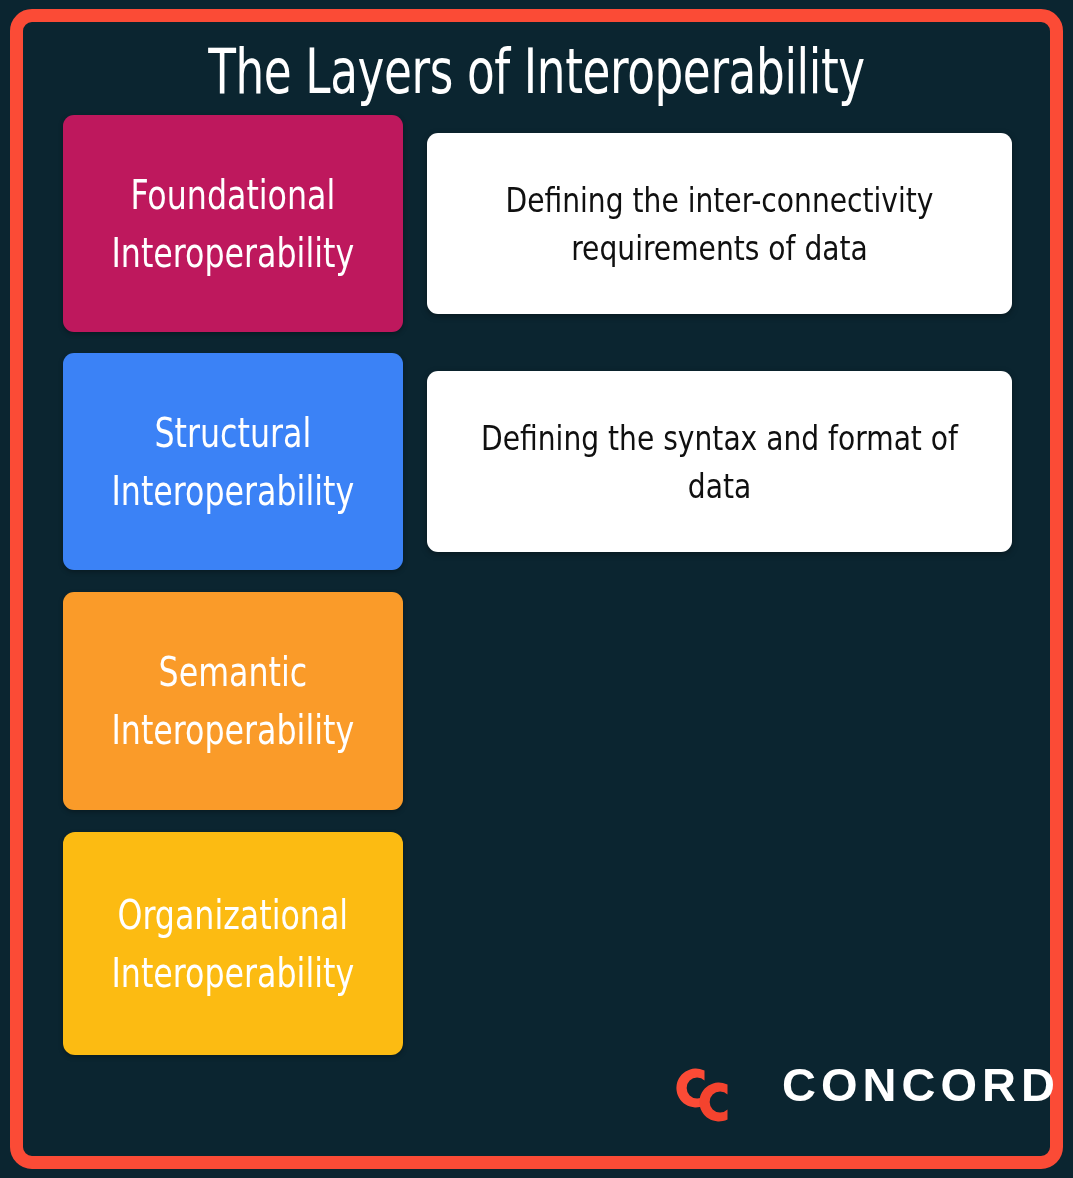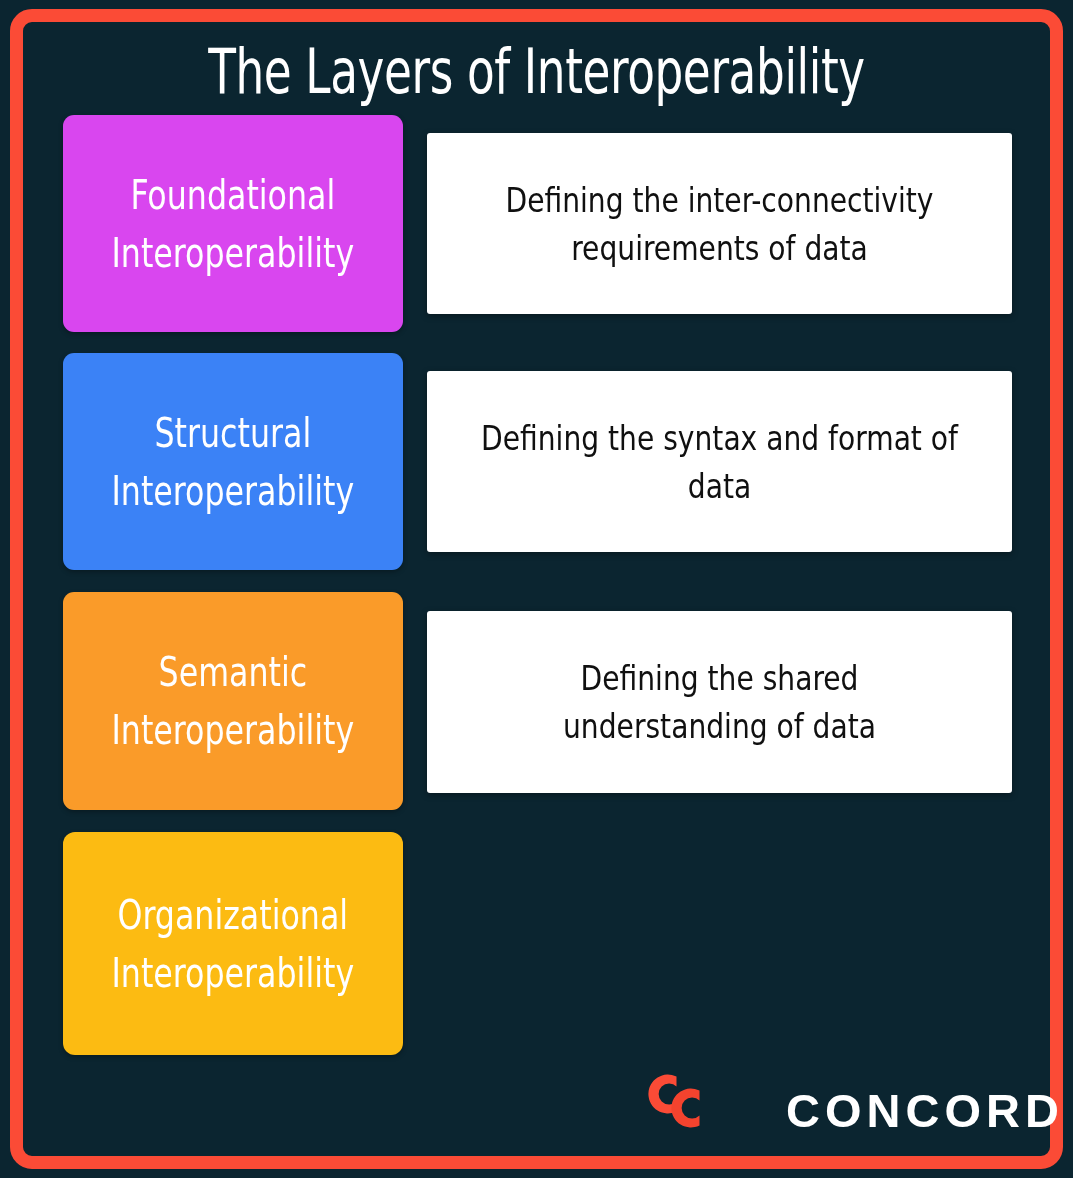--- a/index.html
+++ b/index.html
@@ -88,21 +88,21 @@
     display: block;
     transform: scaleX(0.88);
     transform-origin: 50% 50%;
   }
 
   .desc-card {
     position: absolute;
     left: 364px;
     width: 585px;
     background: #ffffff;
-    border-radius: 3px;
+    border-radius: 11px;
     box-sizing: border-box;
     display: flex;
     align-items: center;
     justify-content: center;
     text-align: center;
     color: #101010;
     font-family: "Liberation Sans Narrow", "DejaVu Sans Condensed", "Liberation Sans", sans-serif;
     font-size: 34px;
     font-weight: 400;
     line-height: 48px;
@@ -117,26 +117,25 @@
   }
 
   .row-1 .desc-card { top: 18px;  height: 181px; }
   .row-2 .desc-card { top: 18px;  height: 181px; }
   .row-3 .desc-card { top: 19px;  height: 182px; }
   .row-4 .desc-card { top: 20px;  height: 182px; }
 
   
   #logo {
     position: absolute;
-    left: 640px;
+    left: 668px;
     top: 1060px;
     height: 76px;
     display: flex;
-    align-items: flex-end;
-    gap: 32px;
+    align-items: flex-start;
   }
 
   #logo-mark {
     width: 96px;
     height: 70px;
     flex: 0 0 auto;
   }
 
   #logo-word {
     margin-left: 18px;
@@ -152,44 +151,41 @@
 </head>
 <body>
 
 <div id="infographic">
 
   <div id="frame"></div>
 
   <div id="title">The Layers of Interoperability</div>
 
   <div class="row row-1">
-    <div class="layer-block" style="background:#d946ef;">
+    <div class="layer-block" style="background:#be185d;">
       <span>Foundational<br>Interoperability</span>
     </div>
     <div class="desc-card">
       <span>Defining the inter-connectivity requirements of data</span>
     </div>
   </div>
 
   <div class="row row-2">
     <div class="layer-block" style="background:#3b82f6;">
       <span>Structural<br>Interoperability</span>
     </div>
     <div class="desc-card">
       <span>Defining the syntax and format of data</span>
     </div>
   </div>
 
   <div class="row row-3">
     <div class="layer-block" style="background:#fa9b29;">
       <span>Semantic<br>Interoperability</span>
     </div>
-    <div class="desc-card">
-      <span>Defining the shared understanding of data</span>
-    </div>
   </div>
 
   <div class="row row-4">
     <div class="layer-block" style="background:#fcbb12;border-radius:12px;">
       <span>Organizational<br>Interoperability</span>
     </div>
   </div>
 
   <div id="logo">
     <svg id="logo-mark" viewBox="0 0 96 70">

